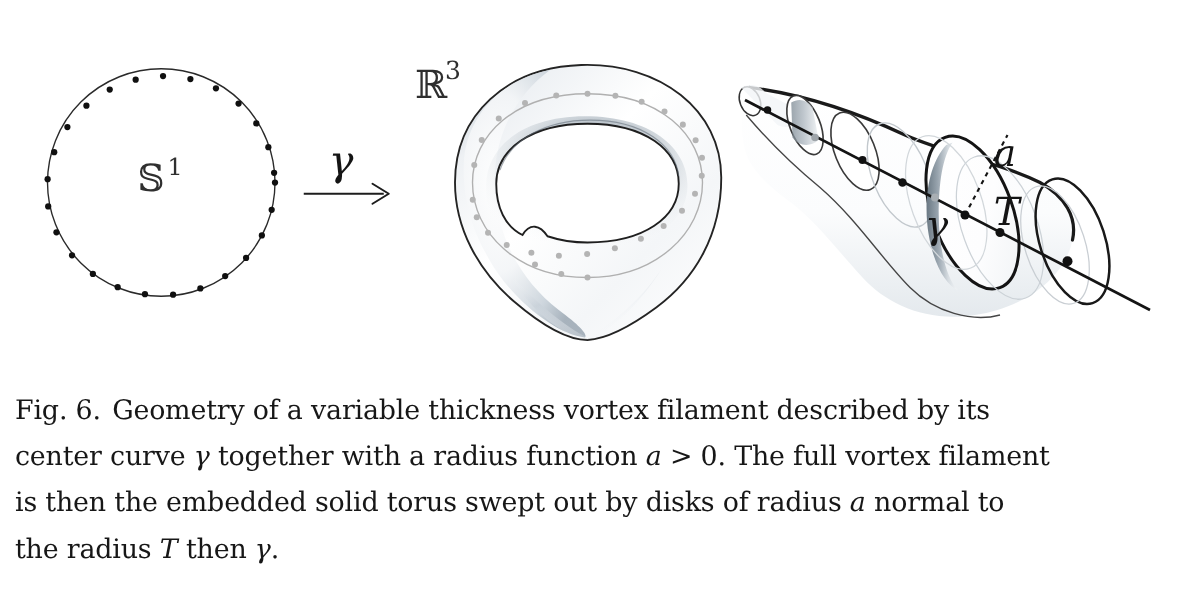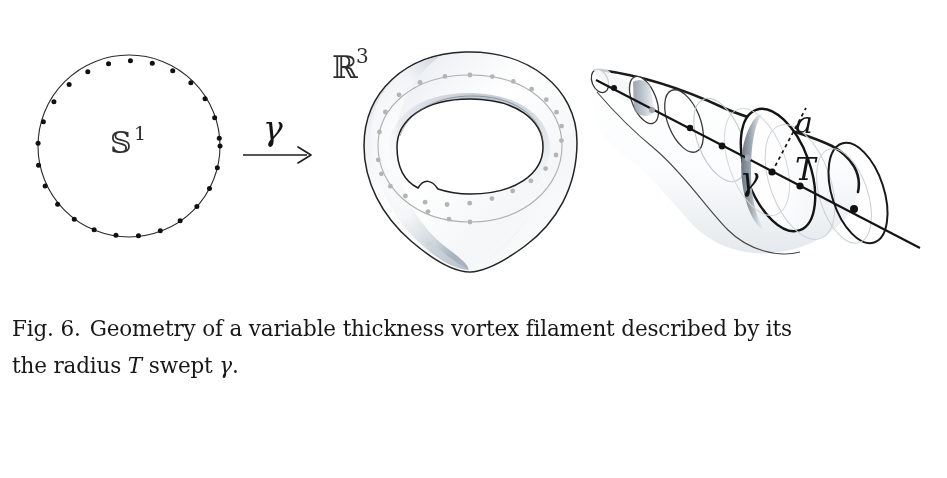--- a/index.html
+++ b/index.html
@@ -299,17 +299,23 @@
         <text class="svg-label" x="795" y="180" font-size="31" font-style="italic" fill="#141414">T</text>
       </g>
     </svg>
   </div>
 
   <div id="caption">
     <div class="ln">
       <span>Fig. 6.</span><span class="gap"></span><span>Geometry of a variable thickness vortex filament described by its</span>
     </div>
     <div class="ln">
-      <span>the radius </span><span class="mi">T</span><span> swept </span><span class="mi">γ</span><span>.</span>
+      <span>center curve </span><span class="mi">γ</span><span> together with a radius function </span><span class="mi">a</span><span> &gt; 0. The full vortex filament</span>
+    </div>
+    <div class="ln">
+      <span>is then the embedded solid torus swept out by disks of radius </span><span class="mi">a</span><span> normal to</span>
+    </div>
+    <div class="ln">
+      <span>the radius </span><span class="mi">T</span><span> then </span><span class="mi">γ</span><span>.</span>
     </div>
   </div>
 
 </div>
 
 </body></html>

